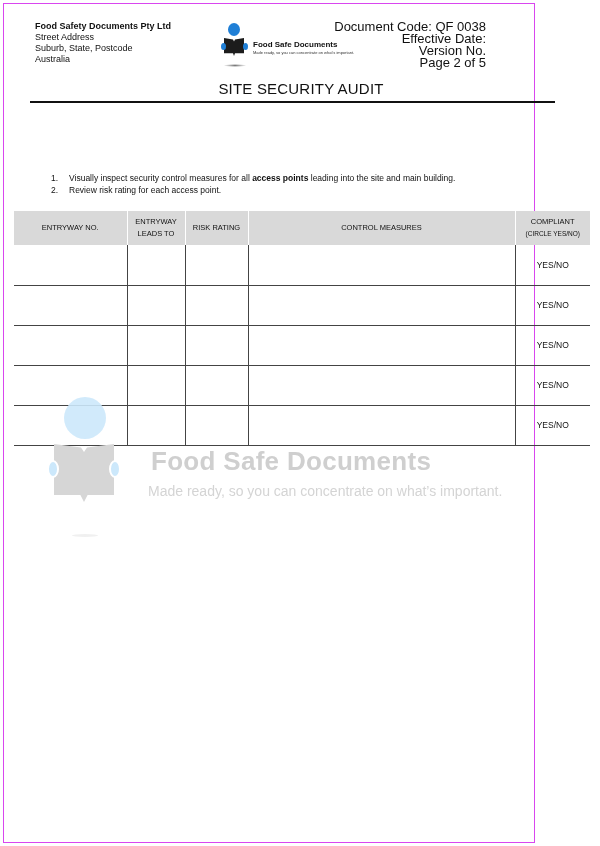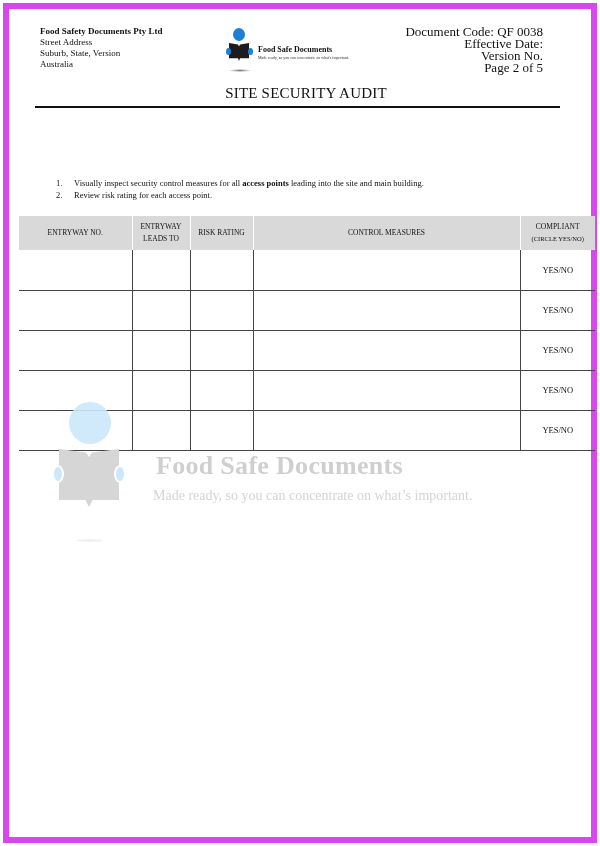--- a/index.html
+++ b/index.html
@@ -1,21 +1,21 @@
 <!DOCTYPE html>
 <html><head>
   <meta charset="utf-8">
   <style>
     * { box-sizing: border-box; margin: 0; padding: 0; }
     html, body { width: 600px; height: 846px; background: #ffffff; overflow: hidden; }
     body { font-family: "Liberation Sans", sans-serif; color: #111; position: relative; }
 
     .page {
-      position: absolute; left: 3px; top: 3px; width: 594px; height: 840px;
-      border: 6px solid #d946ef; background: #fff; font-family: Liberation Serif, serif;
+      position: absolute; left: 3px; top: 3px; width: 532px; height: 840px;
+      border: 1px solid #d946ef; background: #fff;
     }
 
     
     .company { position: absolute; left: 31px; top: 17px; font-size: 9px; line-height: 11px; }
     .company .name { font-weight: bold; }
     .meta { position: absolute; right: 48px; top: 17px; font-size: 13px; line-height: 12px; text-align: right; }
 
     .logo { position: absolute; left: 215px; top: 18px; width: 160px; height: 45px; }
     .logo .head { position: absolute; left: 9px; top: 1px; width: 12px; height: 13px; border-radius: 50%; background: #1f7fd6; }
     .logo .book { position: absolute; left: 5px; top: 16px; width: 20px; height: 18px; background: #1c1c1c;
@@ -62,21 +62,21 @@
     .wm .shadow { position: absolute; left: 28px; top: 140px; width: 26px; height: 3px; border-radius: 50%; background: #f0f0f0; }
   </style>
 </head>
 <body>
 
 <div class="page">
 
   <div class="company">
     <div class="name">Food Safety Documents Pty Ltd</div>
     <div>Street Address</div>
-    <div>Suburb, State, Version</div>
+    <div>Suburb, State, Postcode</div>
     <div>Australia</div>
   </div>
 
   <div class="logo">
     <div class="head"></div>
     <div class="book"></div>
     <div class="hand-l"></div>
     <div class="hand-r"></div>
     <div class="shadow"></div>
     <div class="brand">Food Safe Documents</div>

